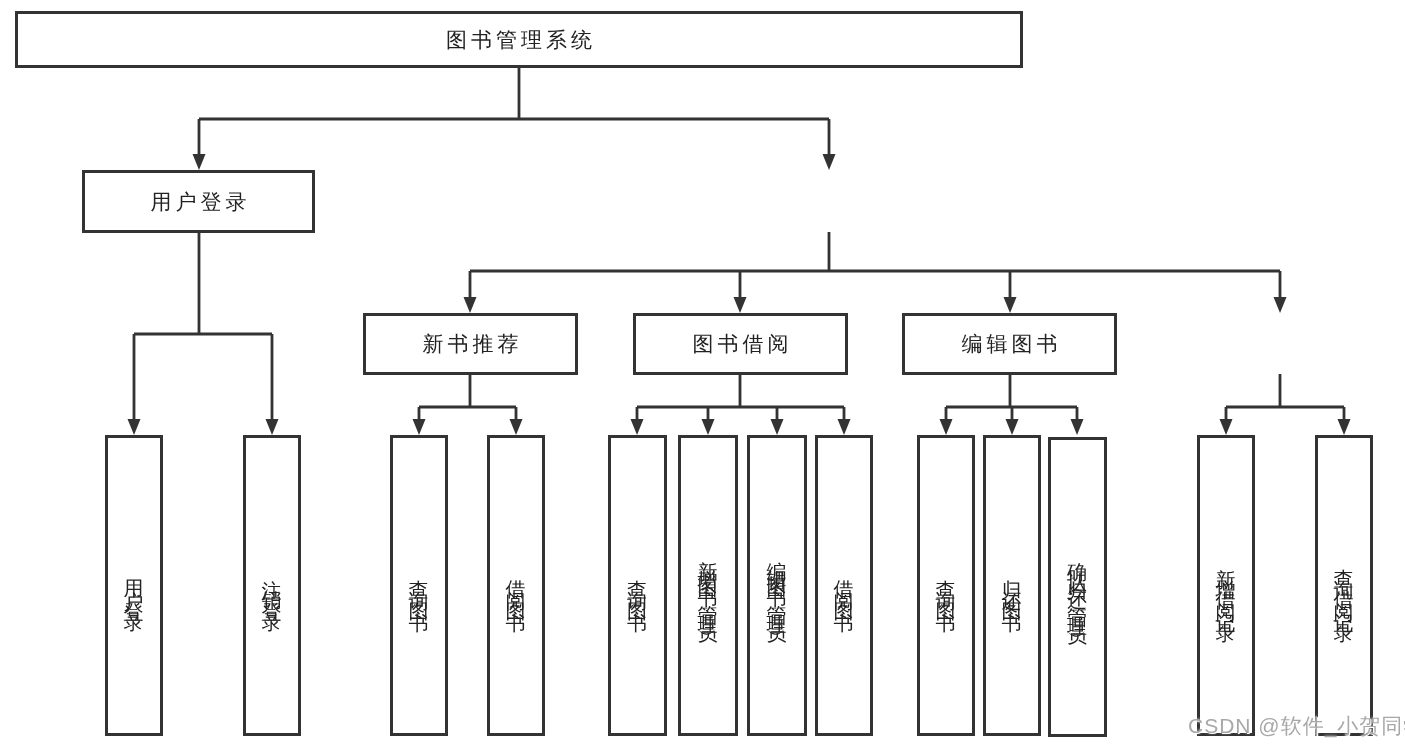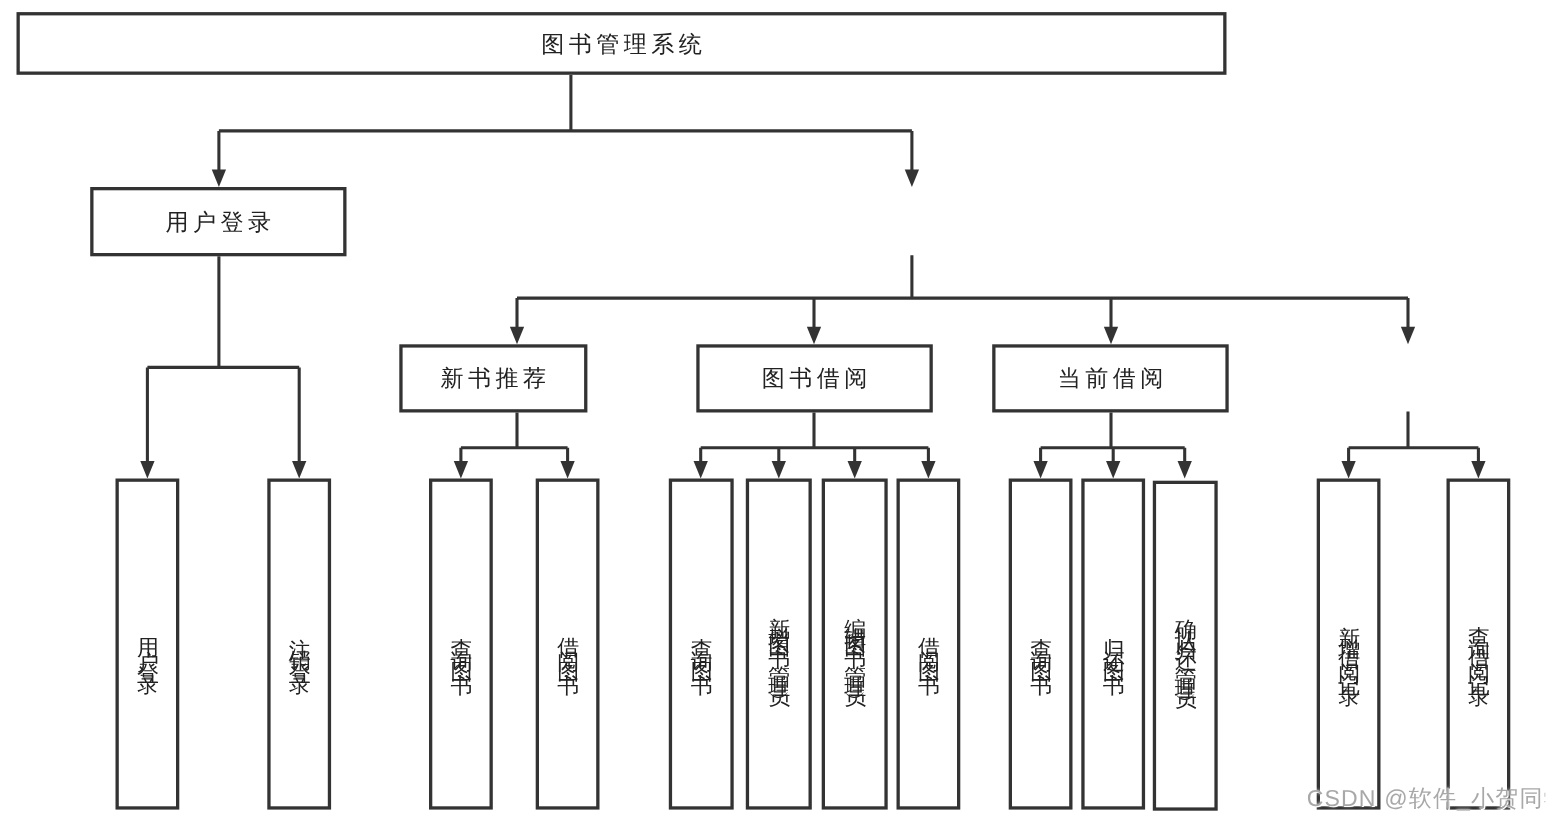--- a/index.html
+++ b/index.html
@@ -91,36 +91,36 @@
       <polygon points="770.5,419 783.5,419 777,435"></polygon>
       <polygon points="837.5,419 850.5,419 844,435"></polygon>
       <polygon points="939.5,419 952.5,419 946,435"></polygon>
       <polygon points="1005.5,419 1018.5,419 1012,435"></polygon>
       <polygon points="1070.5,419 1083.5,419 1077,435"></polygon>
       <polygon points="1219.5,419 1232.5,419 1226,435"></polygon>
       <polygon points="1337.5,419 1350.5,419 1344,435"></polygon>
     </g>
   </svg>
 
-  <div class="hbox" style="left:15px;top:11px;width:1100px;height:57px">
+  <div class="hbox" style="left:15px;top:11px;width:1008px;height:57px">
     <span>图书管理系统</span>
   </div>
 
   <div class="hbox" style="left:82px;top:170px;width:233px;height:63px">
     <span>用户登录</span>
   </div>
 
-  <div class="hbox" style="left:363px;top:313px;width:171px;height:62px">
+  <div class="hbox" style="left:363px;top:313px;width:215px;height:62px">
     <span>新书推荐</span>
   </div>
   <div class="hbox" style="left:633px;top:313px;width:215px;height:62px">
     <span>图书借阅</span>
   </div>
   <div class="hbox" style="left:902px;top:313px;width:215px;height:62px">
-    <span>当前借阅</span>
+    <span>编辑图书</span>
   </div>
 
   <div class="vbox" style="left:105px;top:435px;width:58px;height:301px">
     <span>用户登录</span>
   </div>
   <div class="vbox" style="left:243px;top:435px;width:58px;height:301px">
     <span>注销登录</span>
   </div>
 
   <div class="vbox" style="left:390px;top:435px;width:58px;height:301px">

